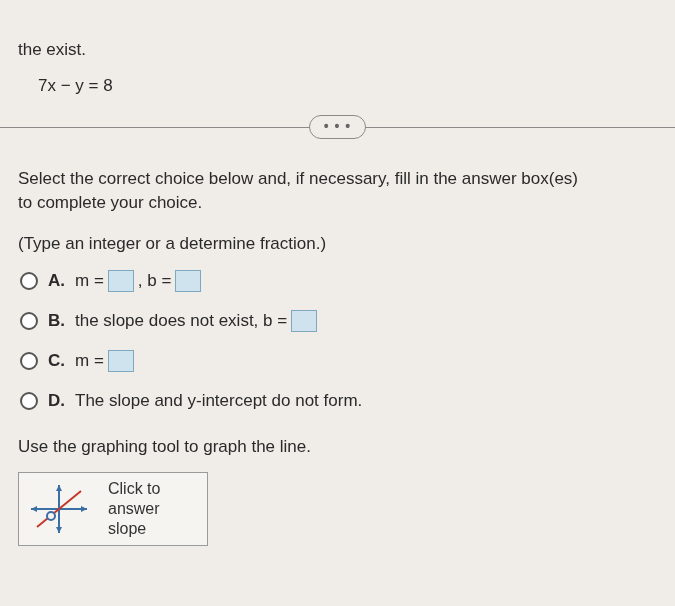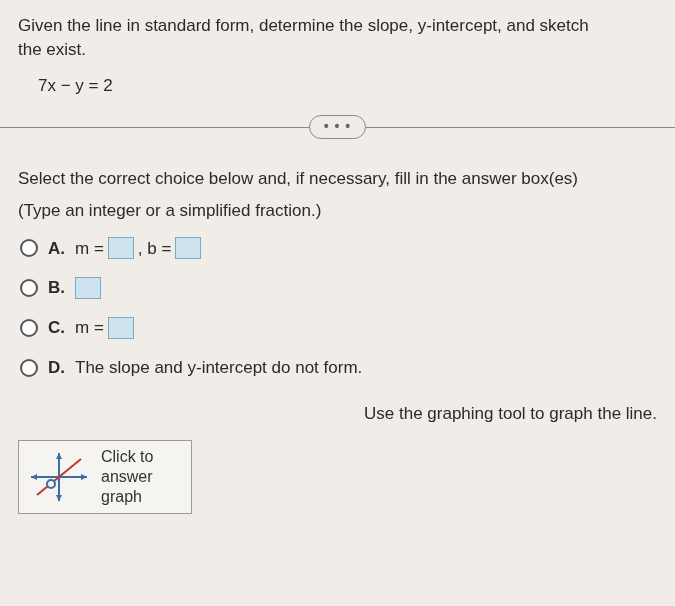--- a/index.html
+++ b/index.html
@@ -37,21 +37,21 @@
       background: #f0ede8;
       border-radius: 14px;
       padding: 1px 14px;
       font-weight: bold;
       color: #666;
       font-size: 14px;
       letter-spacing: 1px;
       cursor: pointer;
     }
     .instruction {
-      margin-bottom: 8px;
+      margin-bottom: 17px;
     }
     .subinstruction {
       margin-bottom: 14px;
     }
     .choices {
       margin-left: 2px;
     }
     .choice {
       display: flex;
       align-items: center;
@@ -82,30 +82,29 @@
       width: 26px;
       height: 22px;
       background: #cfe3ef;
       border: 1px solid #7fa7bf;
       vertical-align: middle;
       cursor: text;
     }
     .graph-instruction {
       margin-top: 22px;
       margin-bottom: 14px;
-      text-align: right;
     }
     .graph-tool {
       display: flex;
       align-items: center;
       border: 1.5px solid #9a9a9a;
       background: #f6f4f0;
-      width: 174px;
+      width: 190px;
       padding: 6px 10px;
-      gap: 12px;
+      gap: 19px;
       cursor: pointer;
     }
     .graph-thumb {
       width: 60px;
       height: 52px;
       position: relative;
       flex-shrink: 0;
     }
     .graph-thumb svg {
       width: 100%;
@@ -114,57 +113,59 @@
     .graph-caption {
       font-size: 16px;
       line-height: 1.25;
       color: #333;
     }
   </style>
 </head>
 <body>
 
 <div class="question-header">
-  <span>Given the line in standard form, determine the slope, y-intercept, and sketch</span><br>
+  <br>
   <span>the exist.</span>
 </div>
 
-<div class="equation">7x − y = 2</div>
+<div class="equation">7x − y = 8</div>
 
 <div class="divider-row">
   <div class="divider-line"></div>
   <div class="ellipsis-pill">
     <span>• • •</span>
   </div>
   <div class="divider-line"></div>
 </div>
 
 <div class="instruction">
   <span>Select the correct choice below and, if necessary, fill in the answer box(es)</span><br>
-</div>
-
-<div class="subinstruction">(Type an integer or a simplified fraction.)</div>
+  <span>to complete your choice.</span>
+</div>
+
+<div class="subinstruction">(Type an integer or a determine fraction.)</div>
 
 <div class="choices">
 
   <div class="choice">
     <div class="radio"></div>
     <div class="choice-text">
       <span class="choice-label">A.</span>
       <span>m =</span>
       <span class="answer-box"></span>
       <span>, b =</span>
       <span class="answer-box"></span>
     </div>
   </div>
 
   <div class="choice">
     <div class="radio"></div>
     <div class="choice-text">
       <span class="choice-label">B.</span>
+      <span>the slope does not exist, b =</span>
       <span class="answer-box"></span>
     </div>
   </div>
 
   <div class="choice">
     <div class="radio"></div>
     <div class="choice-text">
       <span class="choice-label">C.</span>
       <span>m =</span>
       <span class="answer-box"></span>
@@ -192,15 +193,15 @@
       <polygon points="2,26 8,23 8,29" fill="#3b6ea5"></polygon>
       <polygon points="30,2 27,8 33,8" fill="#3b6ea5"></polygon>
       <polygon points="30,50 27,44 33,44" fill="#3b6ea5"></polygon>
       <line x1="8" y1="44" x2="52" y2="8" stroke="#c2392b" stroke-width="2"></line>
       <circle cx="22" cy="33" r="4" fill="#f6f4f0" stroke="#3b6ea5" stroke-width="2"></circle>
     </svg>
   </div>
   <div class="graph-caption">
     <span>Click to</span><br>
     <span>answer</span><br>
-    <span>graph</span>
+    <span>slope</span>
   </div>
 </div>
 
 </body></html>

